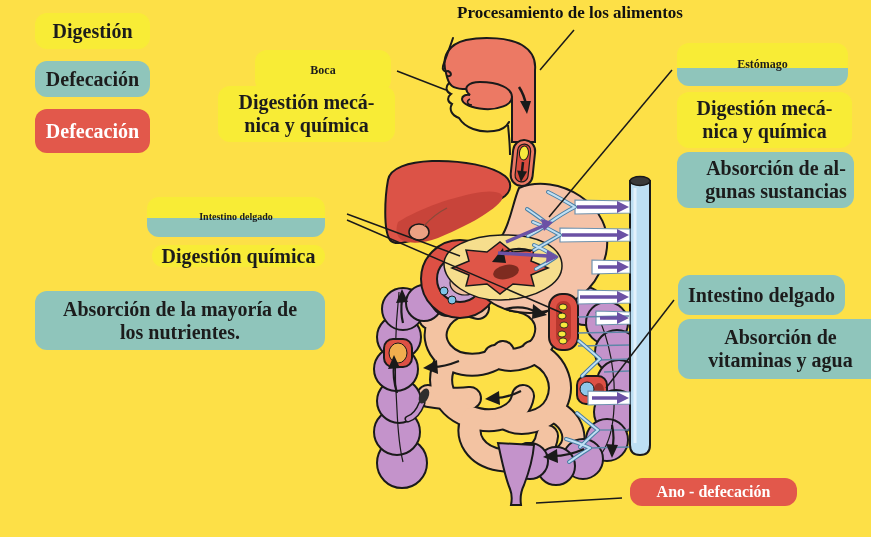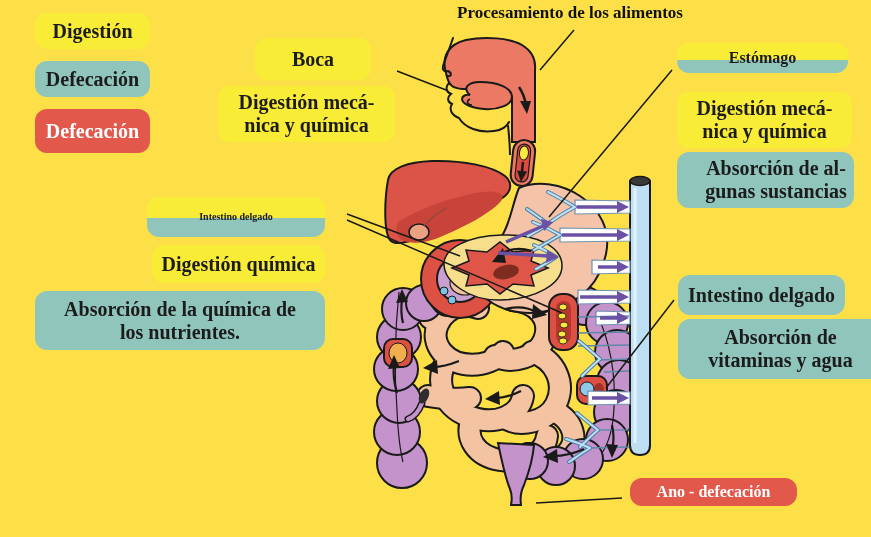--- a/index.html
+++ b/index.html
@@ -251,33 +251,33 @@
       <line x1="622" y1="498" x2="536" y2="503"></line>
     </g>
   </svg>
 
   <div id="title">Procesamiento de los alimentos</div>
 
   <div class="tag yellow" style="left:35px;top:13px;width:115px;height:36px;">Digestión</div>
   <div class="tag teal" style="left:35px;top:61px;width:115px;height:36px;">Defecación</div>
   <div class="tag red" style="left:35px;top:109px;width:115px;height:44px;">Defecación</div>
 
-  <div class="tag yellow" style="left:255px;top:38px;width:116px;height:42px;font-size:20px;">Boca</div>
+  <div class="tag yellow" style="left:255px;top:50px;width:136px;height:42px;font-size:12px;">Boca</div>
   <div class="tag yellow" style="left:218px;top:86px;width:177px;height:56px;">Digestión mecá-
 nica y química</div>
 
-  <div class="tag split-60" style="left:677px;top:43px;width:171px;height:30px;font-size:16px;">Estómago</div>
+  <div class="tag split-60" style="left:677px;top:43px;width:171px;height:43px;font-size:12px;">Estómago</div>
   <div class="tag yellow" style="left:677px;top:92px;width:175px;height:56px;">Digestión mecá-
 nica y química</div>
   <div class="tag teal" style="left:677px;top:152px;width:177px;height:56px;padding-left:27px;">Absorción de al-
 gunas sustancias</div>
 
   <div class="tag split-50" style="left:147px;top:197px;width:178px;height:40px;font-size:10px;">Intestino delgado</div>
-  <div class="tag yellow" style="left:152px;top:245px;width:173px;height:38px;">Digestión química</div>
-  <div class="tag teal" style="left:35px;top:291px;width:290px;height:59px;">Absorción de la química de
+  <div class="tag yellow" style="left:152px;top:245px;width:173px;height:22px;">Digestión química</div>
+  <div class="tag teal" style="left:35px;top:291px;width:290px;height:59px;">Absorción de la mayoría de
 los nutrientes.</div>
 
   <div class="tag teal" style="left:678px;top:275px;width:167px;height:40px;">Intestino delgado</div>
   <div class="tag teal" style="left:678px;top:319px;width:205px;height:60px;">Absorción de
 vitaminas y agua</div>
 
   <div class="tag red" style="left:630px;top:478px;width:167px;height:28px;font-size:16px;">Ano - defecación</div>
 </div>
 
 </body></html>

